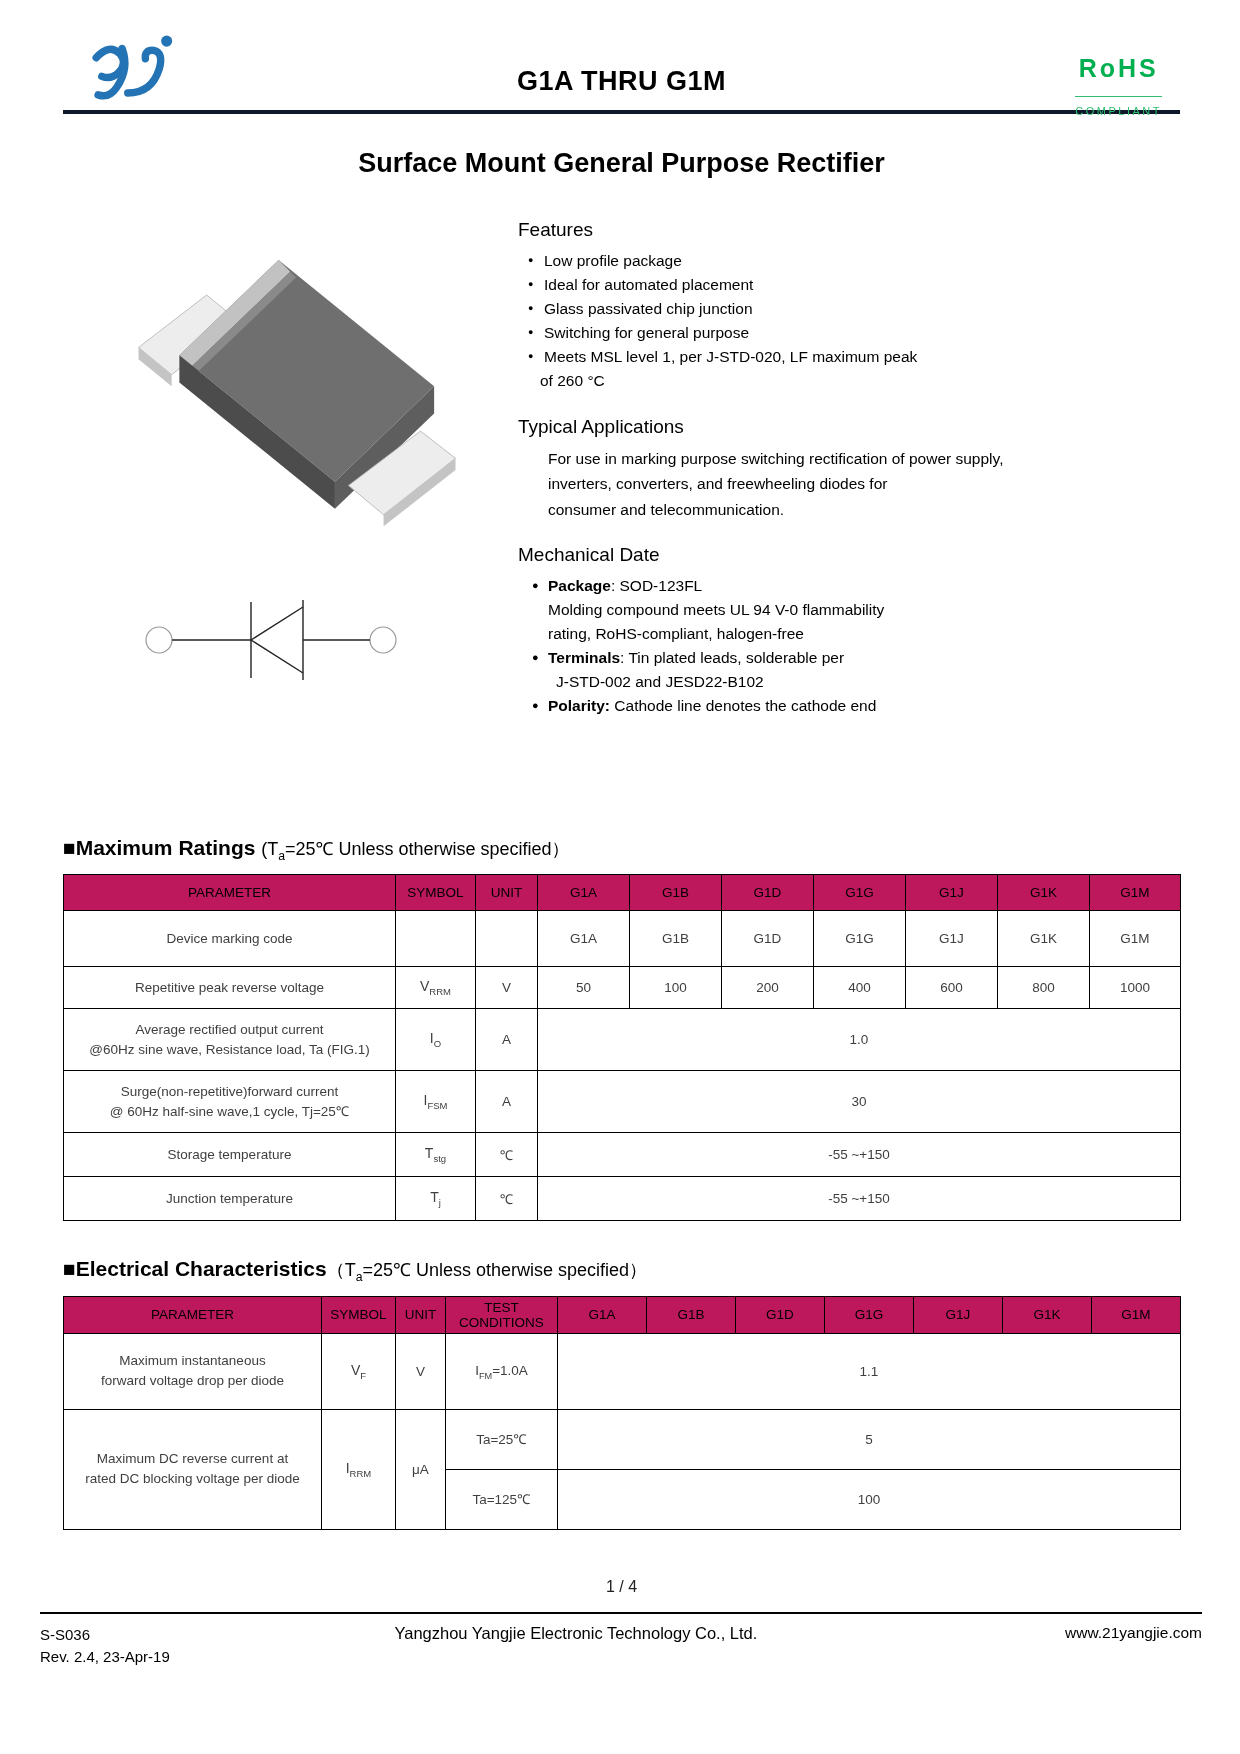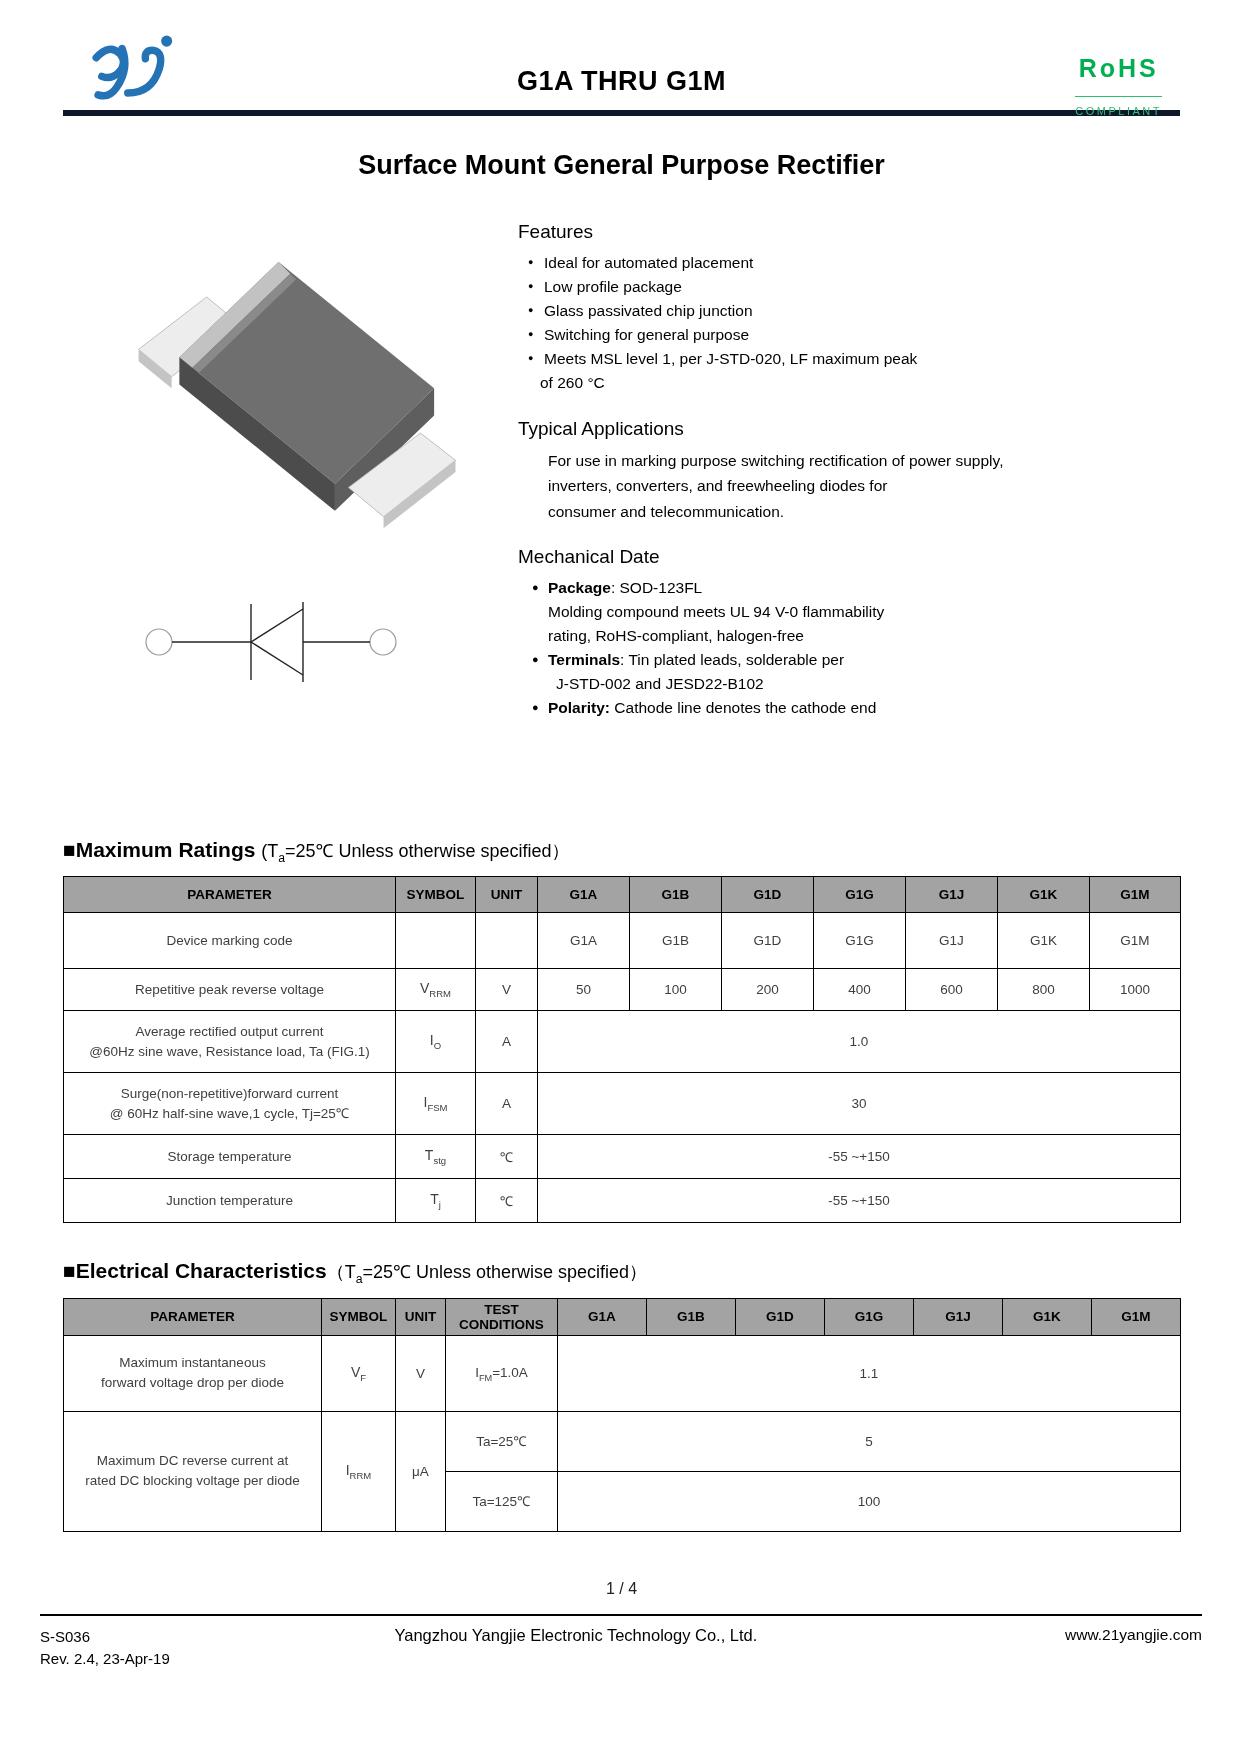--- a/index.html
+++ b/index.html
@@ -1,20 +1,20 @@
 <!DOCTYPE html>
 <html><head>
 <meta charset="utf-8">
 <style>
   html,body{margin:0;padding:0;background:#fff;}
   body{width:1240px;min-height:1754px;font-family:"Liberation Sans",sans-serif;color:#000;position:relative;}
   .page{padding:28px 60px 20px 63px;box-sizing:border-box;}
 
   
-  .hdr{position:relative;height:82px;border-bottom:6px solid #0f172a;}
+  .hdr{position:relative;height:82px;border-bottom:4px solid #0f172a;}
   .logo{position:absolute;left:18px;top:2px;}
   .hdr-title{position:absolute;left:0;right:0;top:38px;text-align:center;font-size:27px;font-weight:bold;letter-spacing:.5px;}
   .rohs{position:absolute;right:18px;top:26px;text-align:center;}
   .rohs-main{color:#00b050;font-size:25px;font-weight:bold;letter-spacing:3px;}
   .rohs-sub{color:#2fbf71;font-size:11px;letter-spacing:2.5px;border-top:1.5px solid #2fbf71;padding-top:8px;margin-top:13px;}
 
   .doc-title{text-align:center;font-size:27px;font-weight:bold;margin-top:34px;}
 
   
   .cols{display:flex;margin-top:40px;}
@@ -40,21 +40,21 @@
   .tbl-sec{margin-top:118px;}
   .tbl-sec2{margin-top:36px;}
   .tbl-head-line{font-size:21px;font-weight:bold;}
   .tbl-head-line .cond{font-weight:normal;font-size:18px;}
   sub{font-size:.68em;}
 
   
   table.t{border-collapse:collapse;width:1117px;margin-top:12px;table-layout:fixed;}
   table.t th,table.t td{border:1px solid #000;text-align:center;vertical-align:middle;
     font-size:13.5px;color:#3f3f3f;padding:3px 4px;box-sizing:border-box;}
-  table.t th{background:#a3a3a3;color:#000;font-weight:bold;height:36px;margin-left:15px;}
+  table.t th{background:#be185d;color:#000;font-weight:normal;height:36px;margin-left:15px;}
   td.param{text-align:left;padding-left:6px;line-height:1.5;}
   .r-marking td{height:56px;}
   .r-std td{height:42px;}
   .r-tall td{height:62px;}
   .r-temp td{height:44px;}
   .r-ec1 td{height:76px;}
   .r-ec2 td{height:60px;}
   td .sym{font-size:14px;}
 
   
@@ -121,22 +121,22 @@
           <line x1="172" y1="27" x2="120" y2="60"></line>
           <line x1="172" y1="93" x2="120" y2="60"></line>
           <line x1="172" y1="60" x2="239" y2="60"></line>
         </g>
       </svg>
     </div>
 
     <div class="col-right">
 
       <div class="sec-h">Features</div>
+      <div class="feat-item">Low profile package</div>
       <div class="feat-item">Ideal for automated placement</div>
-      <div class="feat-item">Low profile package</div>
       <div class="feat-item">Glass passivated chip junction</div>
       <div class="feat-item">Switching for general purpose</div>
       <div class="feat-item">Meets MSL level 1, per J-STD-020, LF maximum peak</div>
       <div class="feat-cont">of 260 °C</div>
 
       <div class="gap1"></div>
 
       <div class="sec-h">Typical Applications</div>
       <div class="apps-line">For use in marking purpose switching rectification of power supply,</div>
       <div class="apps-line">inverters, converters, and freewheeling diodes for</div>

